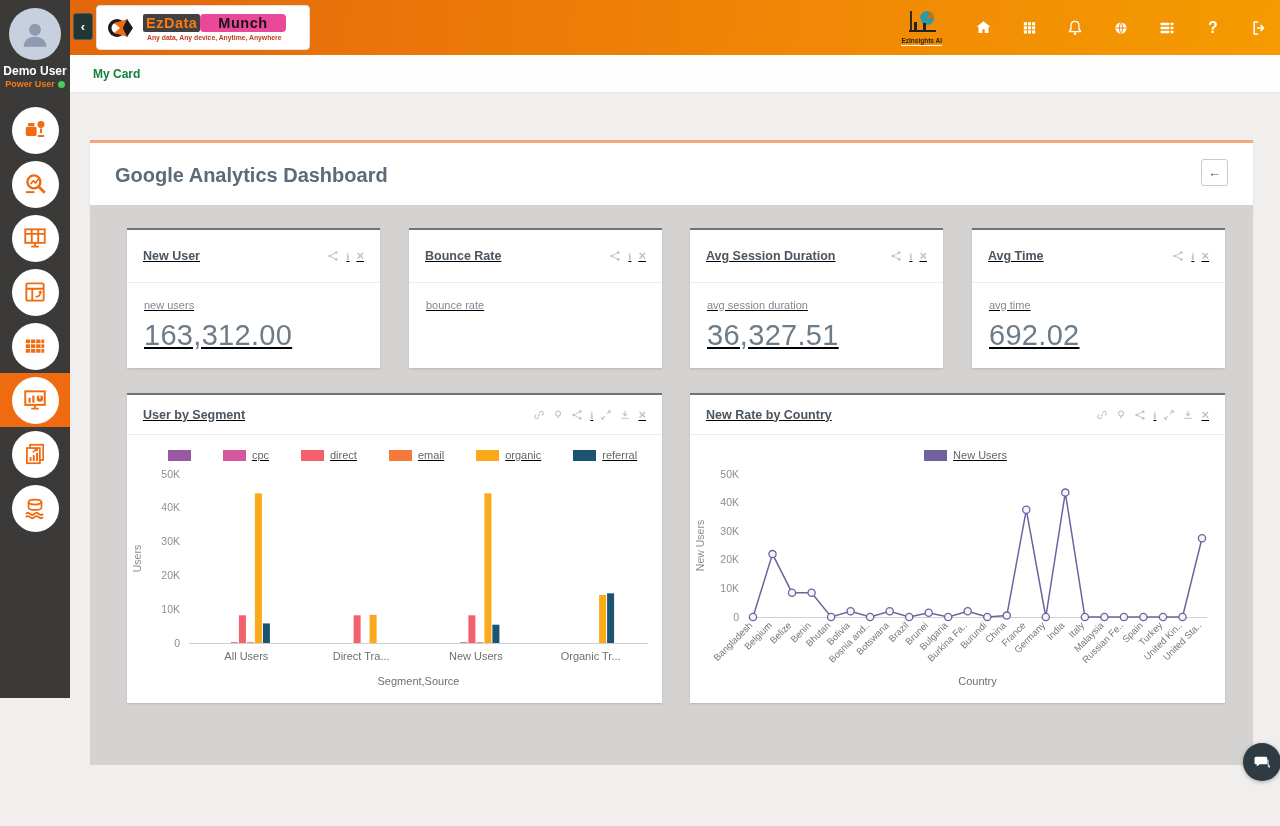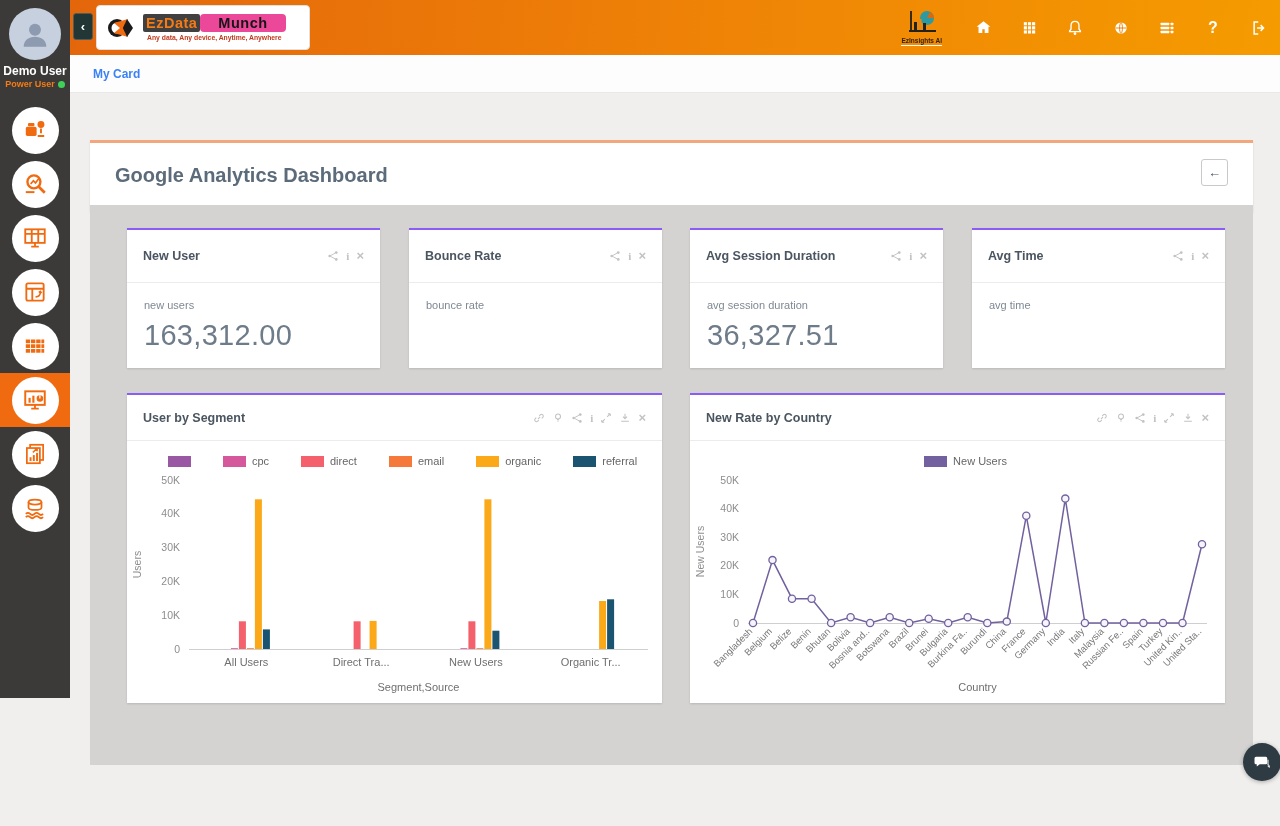--- a/index.html
+++ b/index.html
@@ -26,33 +26,33 @@
   .brand-chip2 { background:#ec4899; color:#161616; font-weight:700; font-size:14.5px; padding:0 18px; border-radius:4px; letter-spacing:.5px; }
   .tagline { font-size:6.8px; color:#c2391c; font-weight:700; margin-top:2px; white-space:nowrap; }
   .header-right { position:absolute; right:10px; top:0; height:55px; display:flex; align-items:center; gap:24px; }
   .h-icon { width:22px; height:22px; display:flex; align-items:center; justify-content:center; cursor:pointer; }
   .help-glyph { color:#fff; font-size:16px; font-weight:700; }
   .ezinsights { display:flex; flex-direction:column; align-items:center; margin-right:6px; cursor:pointer; }
   .ezinsights .lbl { font-size:6.5px; font-weight:700; color:#33230f; margin-top:1px; border-bottom:1px solid #f7f7f7; padding-bottom:1px;}
 
   
   .tabbar { position:absolute; left:70px; top:55px; width:1210px; height:38px; background:#fdfdfd; border-bottom:1px solid #e8e8e8; display:flex; align-items:center; z-index:3; }
-  .tab-label { margin-left:23px; font-size:12px; font-weight:700; color:#3b82f6; cursor:pointer; }
+  .tab-label { margin-left:23px; font-size:12px; font-weight:700; color:#15803d; cursor:pointer; }
 
   
   .title-card { position:absolute; left:90px; top:140px; width:1163px; height:72px; background:#fff; border-top:3px solid #f2a87c; box-shadow:0 1px 2px rgba(0,0,0,.10); }
   .page-title { position:absolute; left:25px; top:21px; font-size:20px; font-weight:700; color:#5c6b7a; }
   .back-btn { position:absolute; right:25px; top:16px; width:27px; height:27px; background:#fff; border:1px solid #c9c9c9; border-radius:3px; color:#4a5560; font-size:13px; display:flex; align-items:center; justify-content:center; cursor:pointer; }
 
   .canvas { position:absolute; left:90px; top:205px; width:1163px; height:560px; background:#d5d3d1; }
 
-  .card { position:absolute; background:#fff; border-top:2px solid #8b5cf6; box-shadow:0 1px 2px rgba(0,0,0,.13); }
+  .card { position:absolute; background:#fff; border-top:2px solid #737373; box-shadow:0 1px 2px rgba(0,0,0,.13);text-decoration:underline; }
   .card-head { display:flex; align-items:center; justify-content:space-between; padding:0 16px; border-bottom:1px solid #ececec; }
   .kpi-card .card-head { height:53px; }
-  .chart-card .card-head { height:46px; }
+  .chart-card .card-head { height:40px; }
   .card-title { font-size:12.5px; font-weight:700; color:#4a5560; }
   .card-icons { display:flex; align-items:center; gap:7px; color:#c2c2c2; }
   .tool-glyph { font-size:11px; font-weight:700; color:#c2c2c2; font-family:"Liberation Serif", serif; cursor:pointer; }
   .tool-x { font-size:13px; font-weight:700; color:#c2c2c2; font-family:"Liberation Sans", sans-serif; cursor:pointer; line-height:10px;}
   .t-icon { cursor:pointer; display:flex; }
 
   .kpi-card { width:253px; height:140px; }
   .kpi-body { padding:16px 17px; }
   .kpi-label { font-size:11px; color:#7e8994; margin-bottom:8px; }
   .kpi-value { font-size:29px; color:#6e7b89; letter-spacing:.3px; }
@@ -364,20 +364,21 @@
                 <circle cx="10.8" cy="11" r="1.6"></circle>
                 <path d="M4.6 6.3l4.8-2.6M4.6 7.7l4.8 2.6" stroke="#c2c2c2" stroke-width="1.1" fill="none"></path>
               </svg>
             </span>
           <span class="tool-glyph">i</span>
           <span class="tool-x">×</span>
         </span>
       </div>
       <div class="kpi-body">
         <div class="kpi-label">avg time</div>
+        <div class="kpi-value">692.02</div>
       </div>
     </div>
 
     <div class="card chart-card" style="left:37px;top:188px">
       <div class="card-head">
         <span class="card-title">User by Segment</span>
         <span class="card-icons">
           <span class="t-icon">
               <svg width="12" height="12" viewBox="0 0 14 14" fill="none" stroke="#c2c2c2" stroke-width="1.2">
                 <path d="M5.8 8.2l2.4-2.4M7.3 4.6l1.2-1.2a2 2 0 0 1 2.9 2.9l-1.2 1.2M6.7 9.4L5.5 10.6a2 2 0 0 1-2.9-2.9l1.2-1.2"></path>

